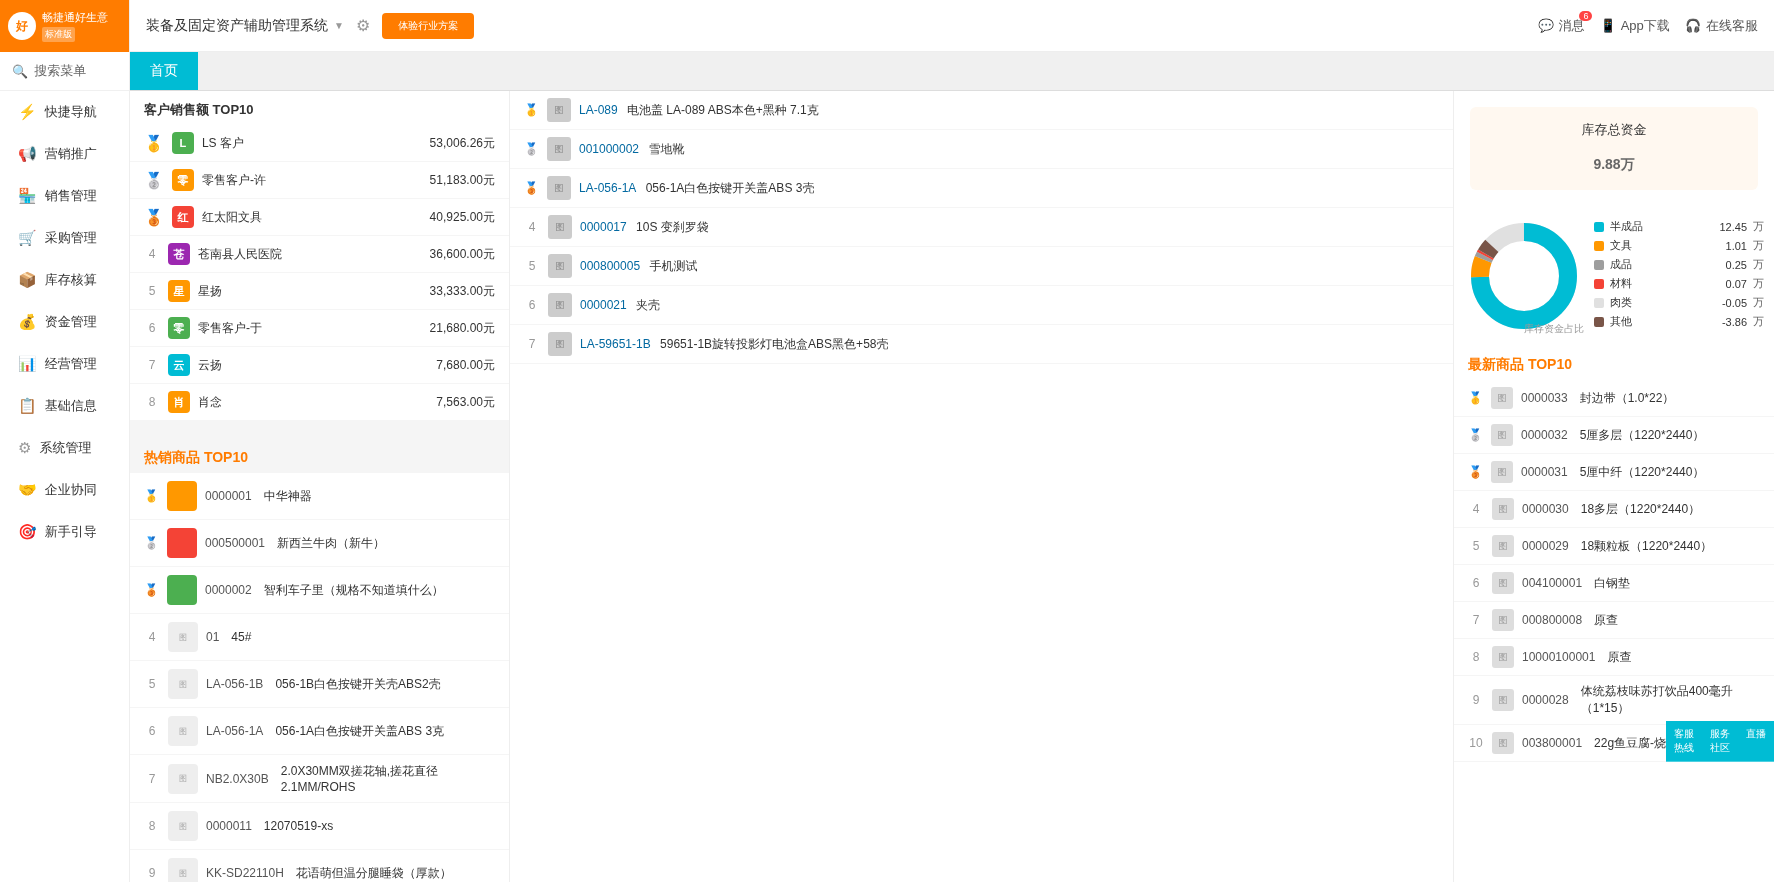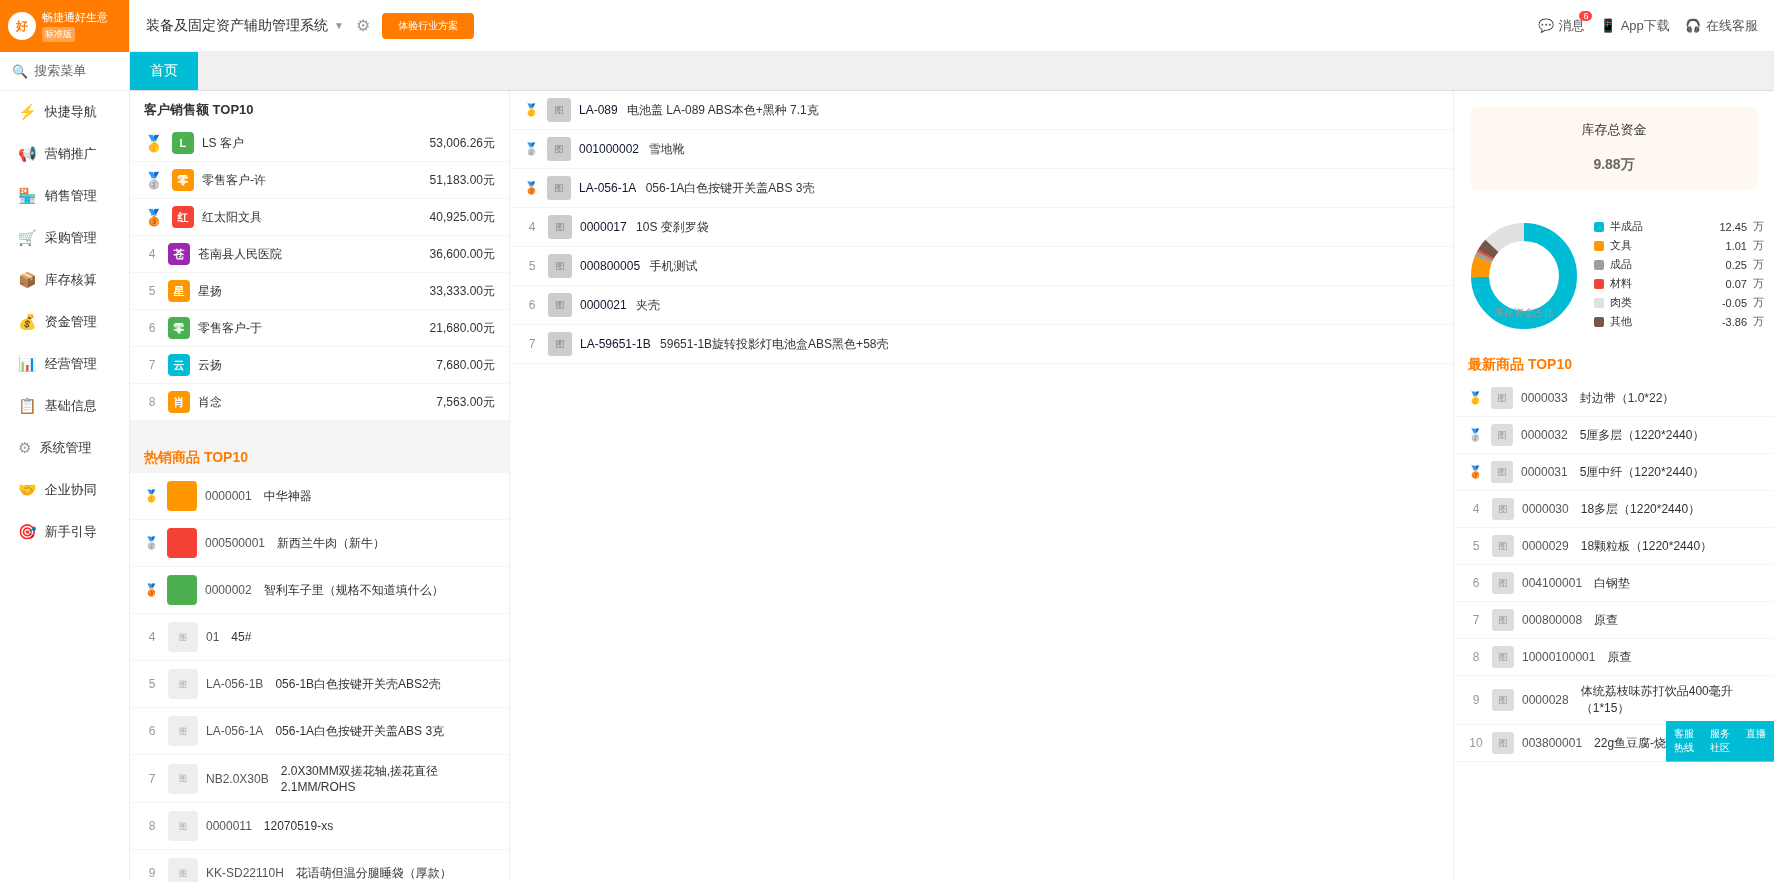--- a/index.html
+++ b/index.html
@@ -149,21 +149,21 @@
       display: flex; align-items: center; gap: 8px;
     }
     .mid-rank-row {
       display: flex; align-items: center; gap: 8px;
       padding: 7px 14px;
       border-bottom: 1px solid #f5f5f5;
       font-size: 12px;
     }
     .mid-img { width: 24px; height: 24px; background: #ccc; border-radius: 3px; flex-shrink: 0; display: flex; align-items: center; justify-content: center; font-size: 9px; color: #888; }
     .mid-content { flex: 1; color: #333; line-height: 1.4; }
-    .mid-code { color: #0f172a; margin-right: 6px; }
+    .mid-code { color: #0369a1; margin-right: 6px; }
 
     
     .inventory-card {
       background: #fff8f0;
       margin: 16px;
       border-radius: 6px;
       padding: 14px;
       text-align: center;
     }
     .inventory-title { font-size: 13px; color: #333; margin-bottom: 6px; }
@@ -171,21 +171,21 @@
     .inventory-amount span { font-size: 14px; color: #666; }
 
     
     .donut-area {
       padding: 10px;
       display: flex;
       align-items: center;
       gap: 10px;
     }
     .donut-chart { position: relative; width: 120px; height: 120px; flex-shrink: 0; }
-    .donut-label-center { position: absolute; bottom: 16px; left: 0; right: 0; text-align: center; font-size: 10px; color: #999; }
+    .donut-label-center { position: absolute; bottom: 0; left: 0; right: 0; text-align: right; font-size: 10px; color: #999; }
     .donut-legend { flex: 1; }
     .legend-item { display: flex; align-items: center; gap: 6px; margin-bottom: 4px; font-size: 11px; }
     .legend-dot { width: 10px; height: 10px; border-radius: 2px; flex-shrink: 0; }
     .legend-name { flex: 1; color: #333; }
     .legend-val { color: #333; font-weight: 500; }
     .legend-unit { color: #666; }
 
     
     .new-products-header {
       padding: 10px 14px 6px;

